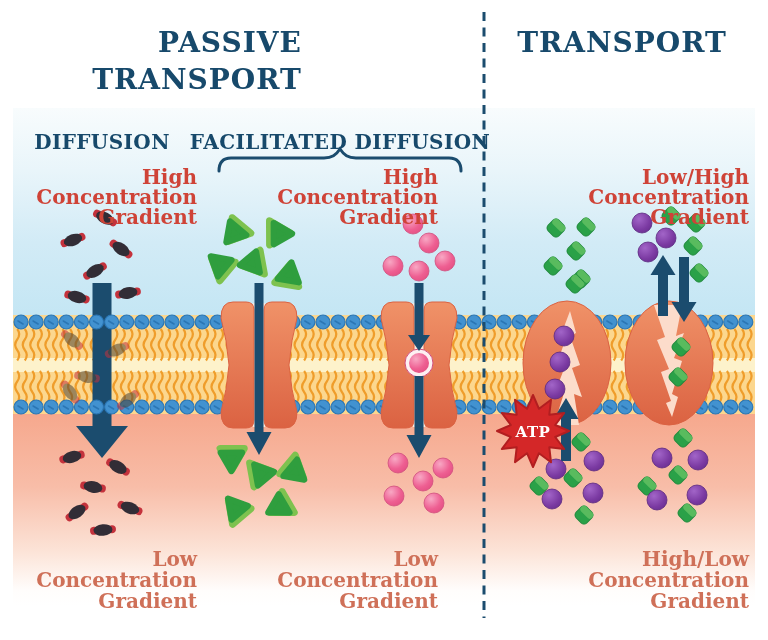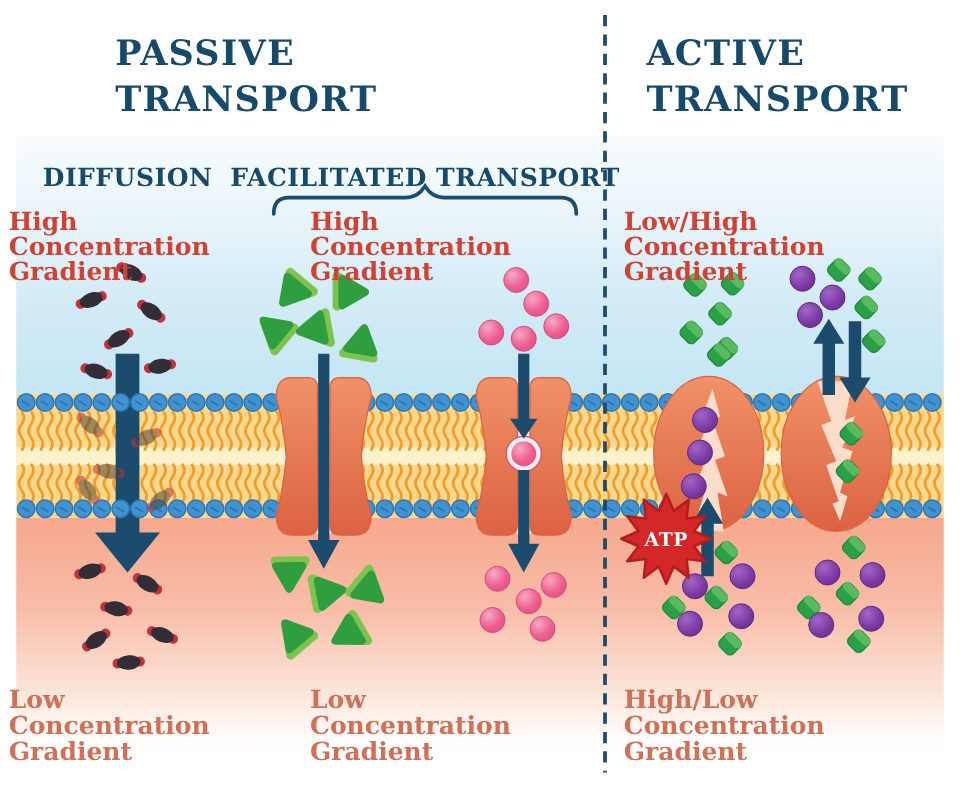--- a/index.html
+++ b/index.html
@@ -4,21 +4,21 @@
 <style>
   html,body{margin:0;padding:0;background:#fff;}
   .canvas{
     position:relative;width:768px;height:640px;overflow:hidden;background:#ffffff;
     font-family:"DejaVu Serif","Liberation Serif",serif;
   }
   .bg{position:absolute;left:13px;width:742px;}
   .bg-blue{top:108px;height:207px;background:linear-gradient(#f8fcfd,#e9f5fa 30%,#d2ebf6 65%,#c4e6f4);}
   .bg-salmon{top:414px;height:192px;background:linear-gradient(#f6a88d,#f8bda8 38%,#fce4d8 72%,#fffdfc 92%,#ffffff);}
   svg.fig{position:absolute;left:0;top:0;}
-  .lbl{position:absolute;text-align:left;transform:translateX(-50%);font-weight:bold;}
+  .lbl{position:absolute;text-align:right;transform:translateX(-50%);font-weight:bold;}
   .title{top:24px;font-size:28px;line-height:37px;letter-spacing:1px;color:var(--heading);}
   .title span{display:block;white-space:nowrap;}
   .subhead{top:130px;font-size:20px;letter-spacing:.4px;color:var(--heading);white-space:nowrap;}
   .grad-top{top:167px;font-size:20px;line-height:20px;color:var(--label-red);width:190px;}
   .grad-top.wide{width:250px;}
   .grad-bottom{top:549px;font-size:20px;line-height:21px;color:var(--label-salmon);width:190px;}
   .grad-bottom.wide{width:250px;}
 </style>
 </head>
 <body>
@@ -704,26 +704,25 @@
         <path d="M219 171 C219 162 223 158 231 158 L324 158 C332 158 336 155 340 149 C344 155 348 158 356 158 L449 158 C457 158 461 162 461 171" fill="none" stroke="#1b4c6e" stroke-width="3" stroke-linecap="round"></path>
         <line x1="484" y1="12" x2="484" y2="618" stroke="#1b4c6e" stroke-width="3" stroke-dasharray="9,6.5"></line>
       </g>
   </svg>
 
   <div class="lbl title" style="left:197px">
     <span>PASSIVE</span>
     <span>TRANSPORT</span>
   </div>
   <div class="lbl title" style="left:622px">
-    <span>ACTIVE</span>
     <span>TRANSPORT</span>
   </div>
 
   <div class="lbl subhead" style="left:102px">DIFFUSION</div>
-  <div class="lbl subhead" style="left:340px">FACILITATED TRANSPORT</div>
+  <div class="lbl subhead" style="left:340px">FACILITATED DIFFUSION</div>
 
   <div class="lbl grad-top" style="left:102px">High Concentration Gradient</div>
   <div class="lbl grad-top" style="left:343px">High Concentration Gradient</div>
   <div class="lbl grad-top wide" style="left:624px">Low/High Concentration Gradient</div>
 
   <div class="lbl grad-bottom" style="left:102px">Low Concentration Gradient</div>
   <div class="lbl grad-bottom" style="left:343px">Low Concentration Gradient</div>
   <div class="lbl grad-bottom wide" style="left:624px">High/Low Concentration Gradient</div>
 </div>
 

